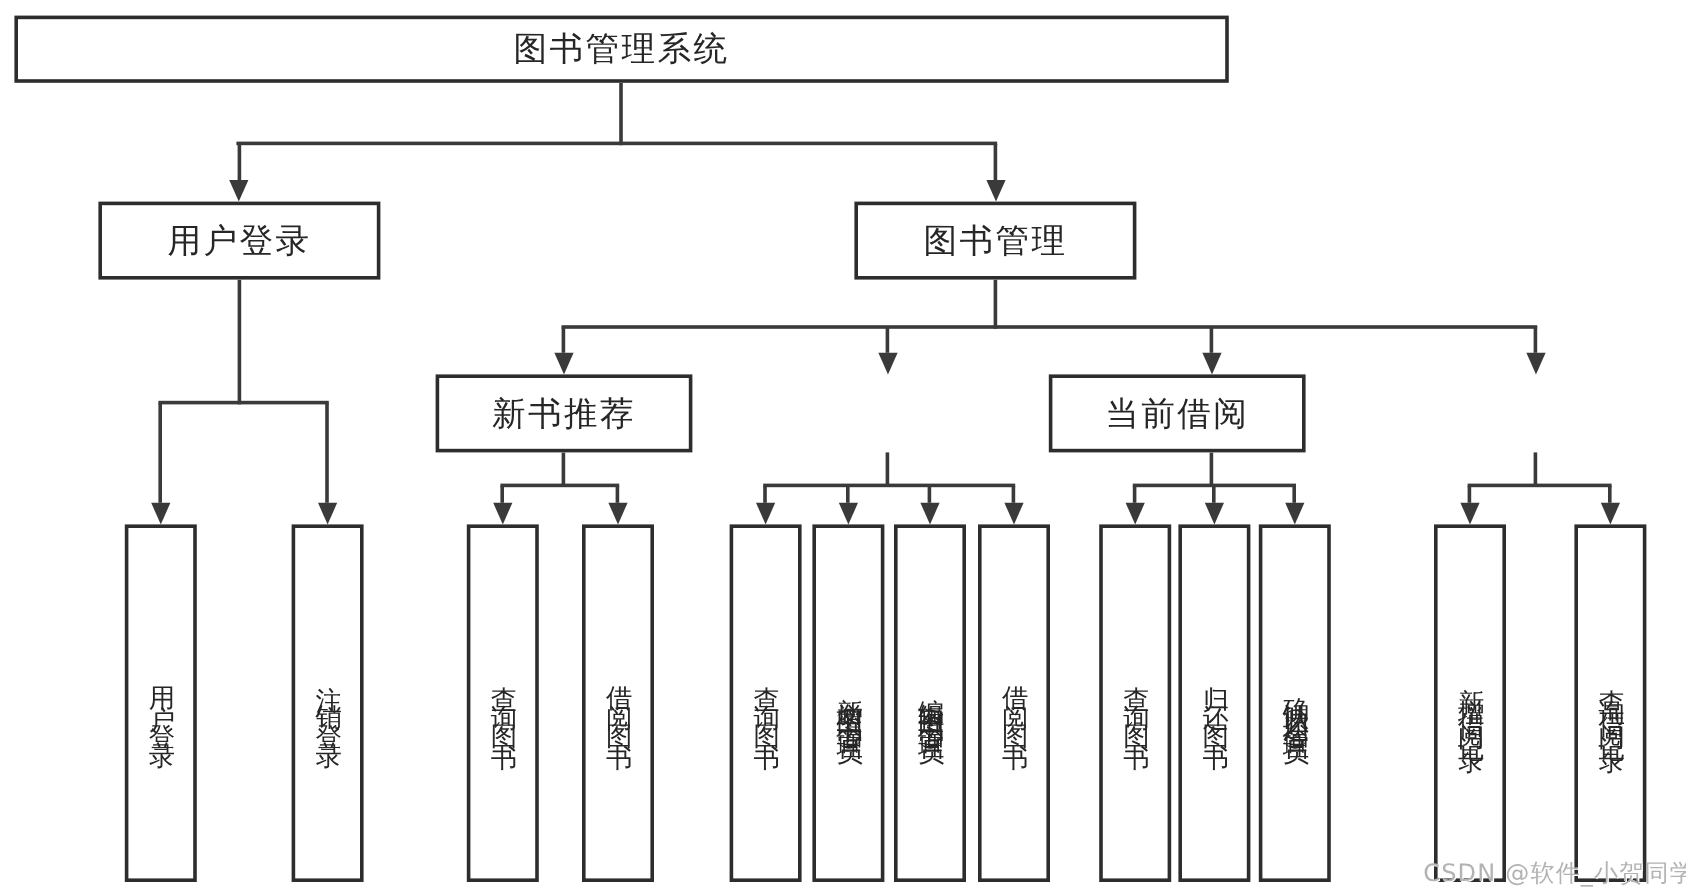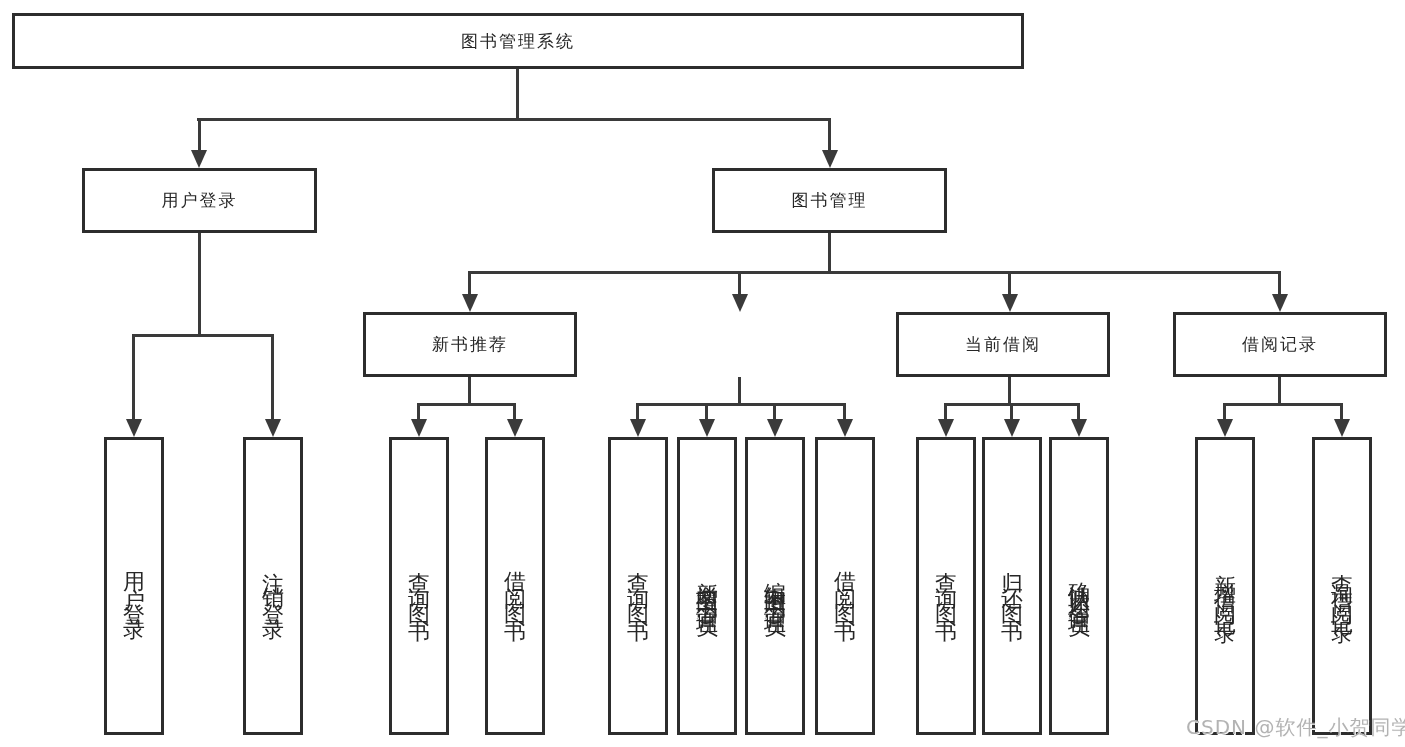--- a/index.html
+++ b/index.html
@@ -21,21 +21,21 @@
     position:absolute;
     background:#fff;
     border:3px solid var(--border);
     box-sizing:border-box;
     display:flex;
     align-items:center;
     justify-content:center;
     z-index:2;
   }
   .box.h{
-    font-size:17px;
+    font-size:28px;
     letter-spacing:2px;
     white-space:nowrap;
   }
   .box.v{
     writing-mode:vertical-rl;
     text-orientation:mixed;
     font-size:22px;
     line-height:1;
   }
   .sp-4{letter-spacing:16px;}
@@ -67,23 +67,22 @@
 
   <div class="box h" style="left:12px;top:13px;width:1012px;height:56px">图书管理系统</div>
 
   <div class="box h" style="left:82px;top:168px;width:235px;height:65px">用户登录</div>
 
   <div class="box h" style="left:712px;top:168px;width:235px;height:65px">图书管理</div>
 
   <div class="box h" style="left:363px;top:312px;width:214px;height:65px">新书推荐</div>
 
 
-  <div class="box h" style="left:896px;top:312px;width:214px;height:65px">当前借阅</div>
+  <div class="box h" style="left:874px;top:312px;width:214px;height:65px">当前借阅</div>
 
-  <div class="box h" style="left:1173px;top:312px;width:214px;height:65px">借阅记录</div>
 
   <div class="box v sp-4" style="left:104px;top:437px;width:60px;height:298px">用户登录</div>
 
   <div class="box v sp-4" style="left:243px;top:437px;width:60px;height:298px">注销登录</div>
 
   <div class="box v sp-4" style="left:389px;top:437px;width:60px;height:298px">查询图书</div>
 
   <div class="box v sp-4" style="left:485px;top:437px;width:60px;height:298px">借阅图书</div>
 
   <div class="box v sp-4" style="left:608px;top:437px;width:60px;height:298px">查询图书</div>

